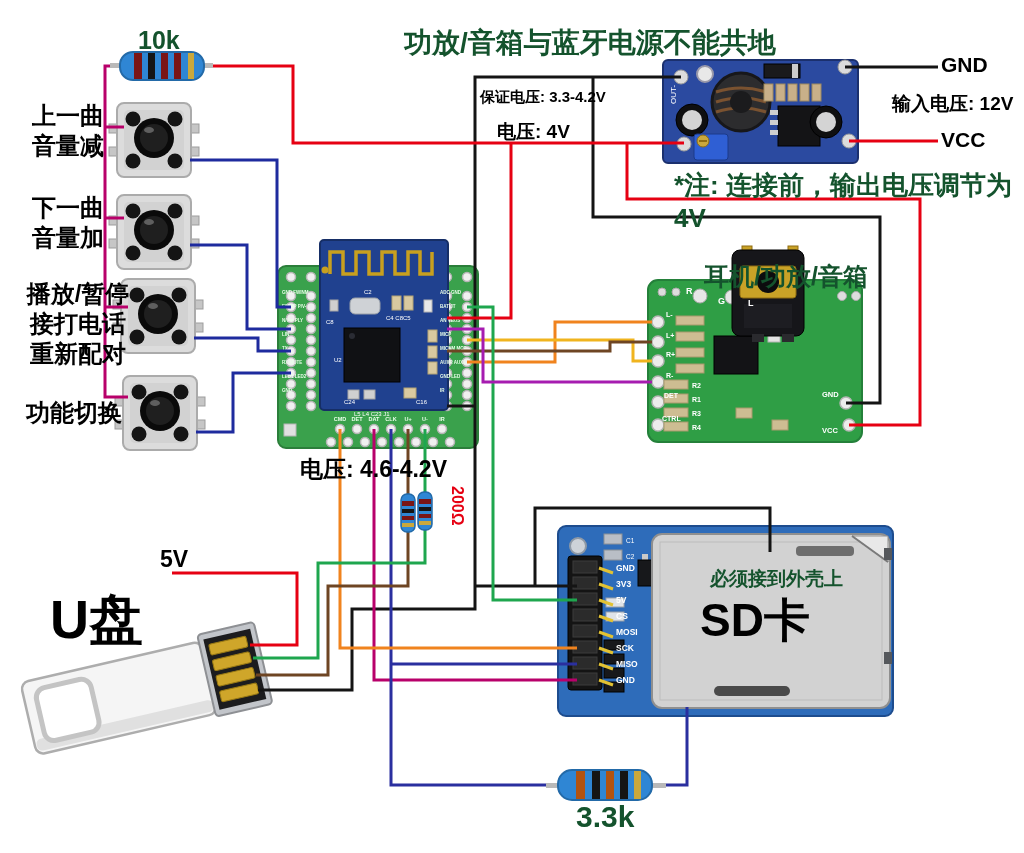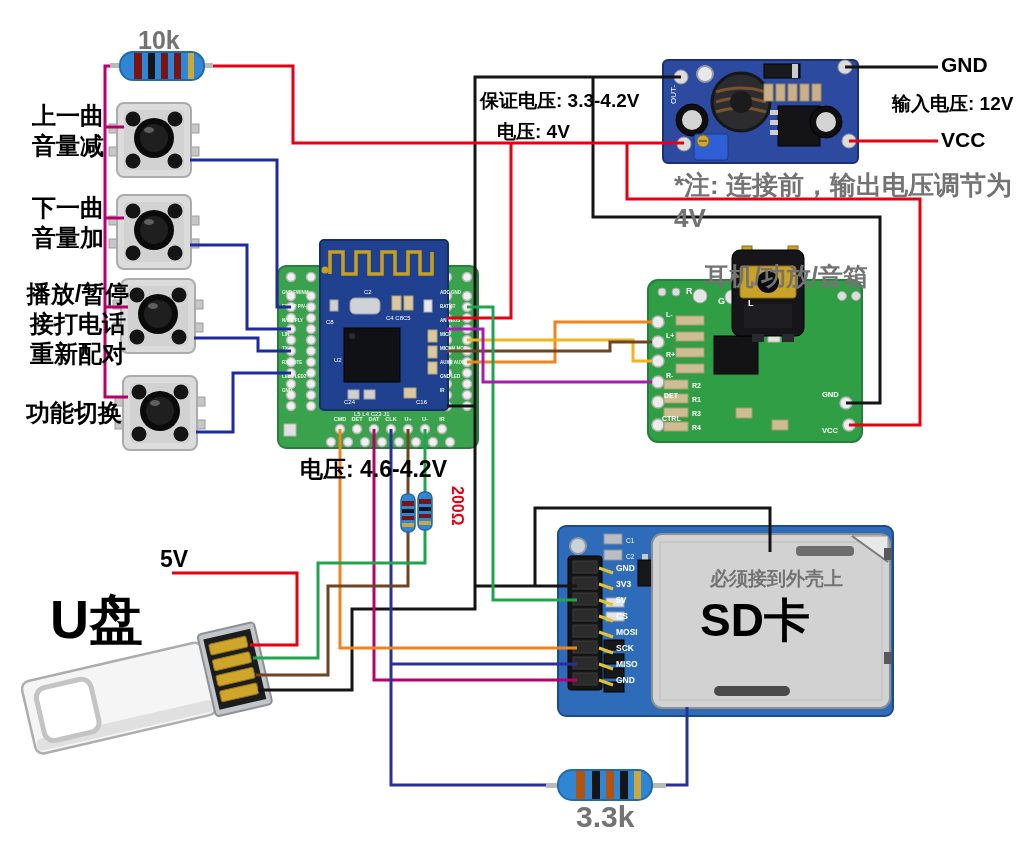--- a/index.html
+++ b/index.html
@@ -1,21 +1,21 @@
 <!DOCTYPE html>
 <html><head>
 <meta charset="utf-8">
 <style>
   html,body{margin:0;padding:0;background:#ffffff;}
   #stage{position:relative;width:1024px;height:853px;background:#ffffff;overflow:hidden;
          font-family:"Liberation Sans","DejaVu Sans",sans-serif;}
   #wiresvg{position:absolute;left:0;top:0;}
   svg text{font-family:"Liberation Sans","DejaVu Sans",sans-serif;}
   .lbl{position:absolute;color:#000;white-space:pre-line;}
-  .red{color:#737373;}
+  .red{color:#14532d;}
   .btn-label{font-size:24px;font-weight:bold;text-align:center;line-height:30px;}
   .big{font-weight:bold;}
 </style>
 </head>
 <body>
 
 <div id="stage">
 
 <svg id="wiresvg" width="1024" height="853" viewBox="0 0 1024 853">
   <defs>
@@ -436,21 +436,22 @@
     <rect x="558" y="770" width="94" height="30" rx="14" fill="#2f86d4" stroke="#236aa8" stroke-width="2"></rect>
     <rect x="576" y="771" width="9" height="28" fill="#b35310"></rect>
     <rect x="592" y="771" width="8" height="28" fill="#151515"></rect>
     <rect x="606" y="771" width="8" height="28" fill="#b35310"></rect>
     <rect x="620" y="771" width="8" height="28" fill="#151515"></rect>
     <rect x="634" y="771" width="7" height="28" fill="#caa83c"></rect>
   </g>
 </svg>
 
 <div class="lbl red big" style="left:138px;top:26px;font-size:25px;">10k</div>
-<div class="lbl big" style="left:480px;top:88px;font-size:19px;text-align:center;">保证电压: 3.3-4.2V</div>
+<div class="lbl red big" style="left:404px;top:24px;font-size:28px;">功放/音箱与蓝牙电源不能共地</div>
+<div class="lbl big" style="left:480px;top:88px;font-size:15px;text-align:center;">保证电压: 3.3-4.2V</div>
 <div class="lbl big" style="left:497px;top:119px;font-size:19px;">电压: 4V</div>
 <div class="lbl big" style="left:941px;top:53px;font-size:21px;">GND</div>
 <div class="lbl big" style="left:892px;top:91px;font-size:19px;">输入电压: 12V</div>
 <div class="lbl big" style="left:941px;top:128px;font-size:21px;">VCC</div>
 <div class="lbl red big" style="left:674px;top:168px;font-size:26px;">*注: 连接前，输出电压调节为4V</div>
 <div class="lbl red big" style="left:704px;top:236px;font-size:25px;margin-top:24px;">耳机/功放/音箱</div>
 <div class="lbl big" style="left:300px;top:454px;font-size:23px;">电压: 4.6-4.2V</div>
 <div class="lbl big" style="left:160px;top:546px;font-size:23px;">5V</div>
 <div class="lbl big" style="left:50px;top:584px;font-size:54px;">U盘</div>
 <div class="lbl red big" style="left:710px;top:566px;font-size:19px;">必须接到外壳上</div>

